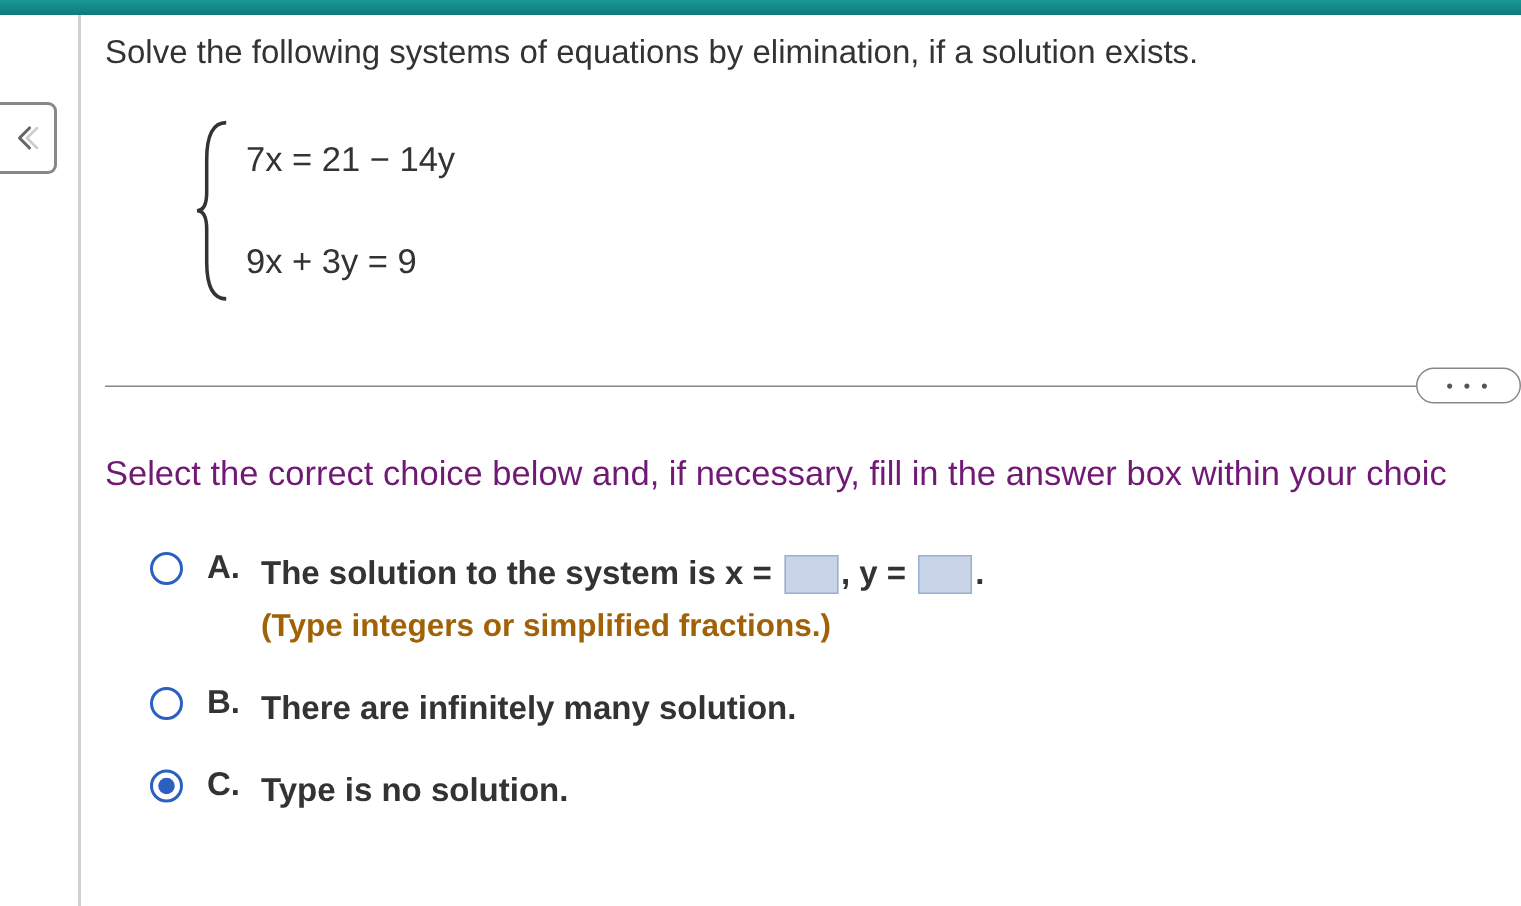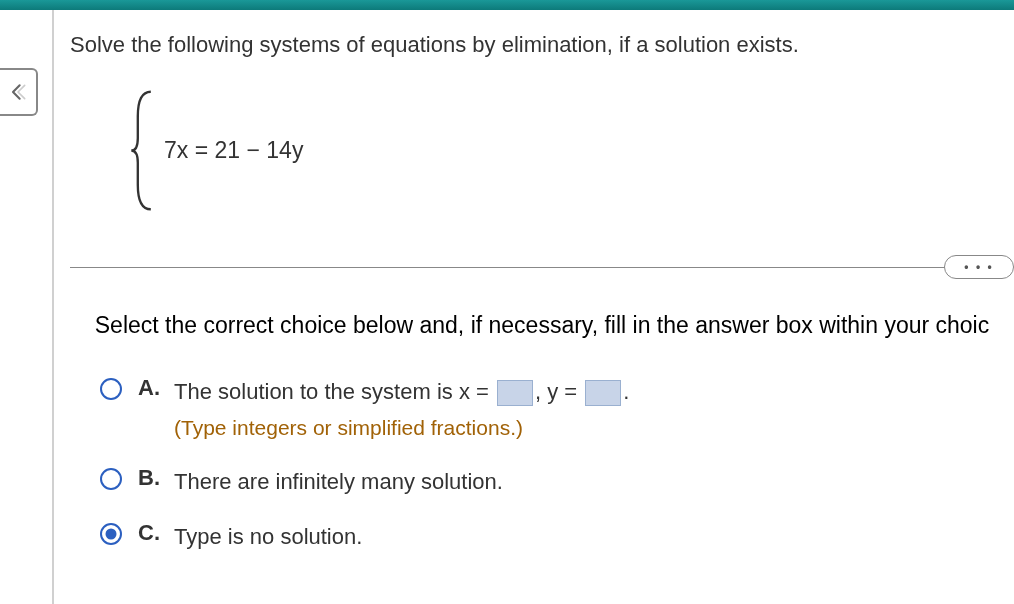--- a/index.html
+++ b/index.html
@@ -39,21 +39,21 @@
     left: 52px;
     top: 10px;
     bottom: 0;
     width: 2px;
     background: #d0d0d0;
   }
   .content {
     position: absolute;
     left: 70px;
     right: 0;
-    top: 30px;
+    top: 20px;
     padding-right: 0;
     font-size: 22px;
     color: #222;
   }
   .question-text {
     margin-bottom: 28px;
     line-height: 1.4;
     color: #333;
   }
   .equations {
@@ -103,23 +103,22 @@
     align-items: center;
     justify-content: center;
     color: #555;
     letter-spacing: 2px;
     font-weight: bold;
     font-size: 12px;
   }
   .instruction {
     margin-bottom: 36px;
     font-size: 23px;
-    color: #000000;
+    color: #701a75;
     white-space: nowrap;
-    text-align: center;
   }
   .choices {
     display: flex;
     flex-direction: column;
     gap: 22px;
     padding-left: 30px;
   }
   .choice {
     display: flex;
     align-items: flex-start;
@@ -149,21 +148,21 @@
   .choice-body {
     display: flex;
     gap: 12px;
     font-size: 22px;
     color: #333;
   }
   .choice-letter {
     font-weight: bold;
     min-width: 24px;
   }
-  .choice-text { line-height: 1.5; }
+  .choice-text { line-height: 1.5; font-weight: bold; }
   .answer-box {
     display: inline-block;
     width: 36px;
     height: 26px;
     background: #c8d4e8;
     border: 1px solid #9ab0d0;
     vertical-align: middle;
     margin: 0 2px;
   }
   .hint {
@@ -191,20 +190,21 @@
   <div class="question-text">Solve the following systems of equations by elimination, if a solution exists.</div>
 
   <div class="equations">
     <div class="brace">
       <svg viewBox="0 0 20 90" preserveAspectRatio="none">
         <path d="M16 2 Q6 2 6 20 L6 36 Q6 45 1 45 Q6 45 6 54 L6 70 Q6 88 16 88" stroke="#333" stroke-width="1.8" fill="none"></path>
       </svg>
     </div>
     <div class="eq-lines">
       <div>7x = 21 − 14y</div>
+      <div>9x + 3y = 9</div>
     </div>
   </div>
 
   <div class="divider-row">
     <div class="divider-line"></div>
     <div class="divider-pill">
       <span>• • •</span>
     </div>
   </div>
 

